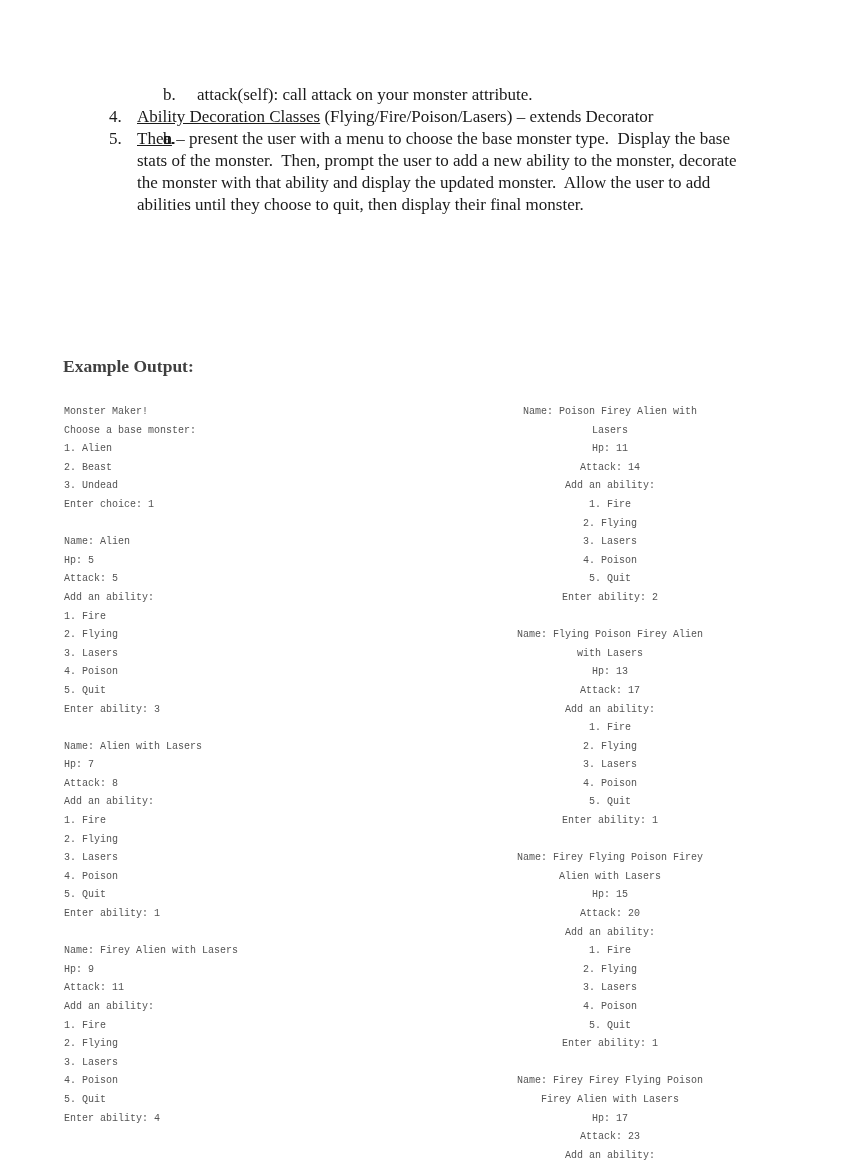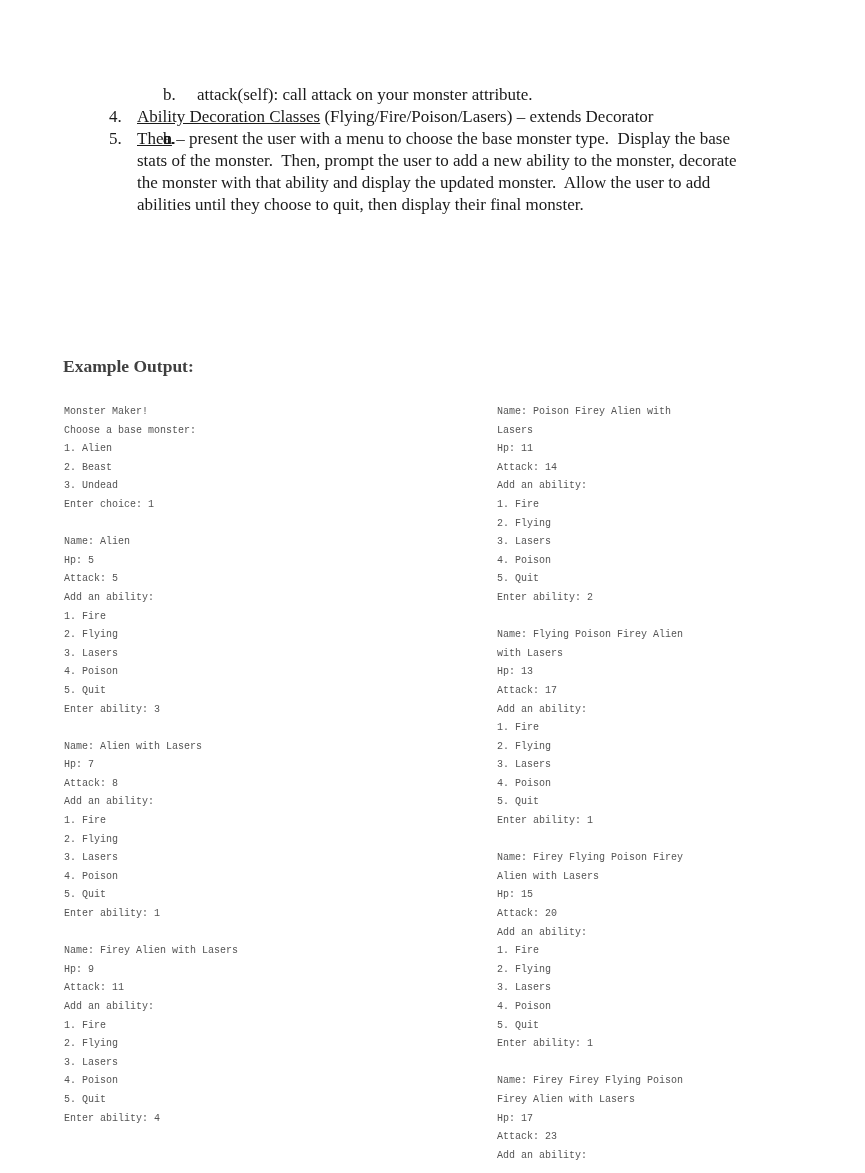--- a/index.html
+++ b/index.html
@@ -36,21 +36,21 @@
   
   .console {
     position: absolute; top: 379px;
     font-family: "Liberation Mono", monospace;
     font-size: 10px; line-height: 18.6px;
     color: #545454;
     white-space: pre;
     margin-top: 24px;
   }
   .console-left  { left: 64px; }
-  .console-right { left: 497px; }
+  .console-right { left: 517px; text-align: center; }
 </style>
 </head>
 <body>
 
 <div class="page">
 
   <div class="instructions">
 
     <div class="item lv2">
         <span class="num">b.</span>

